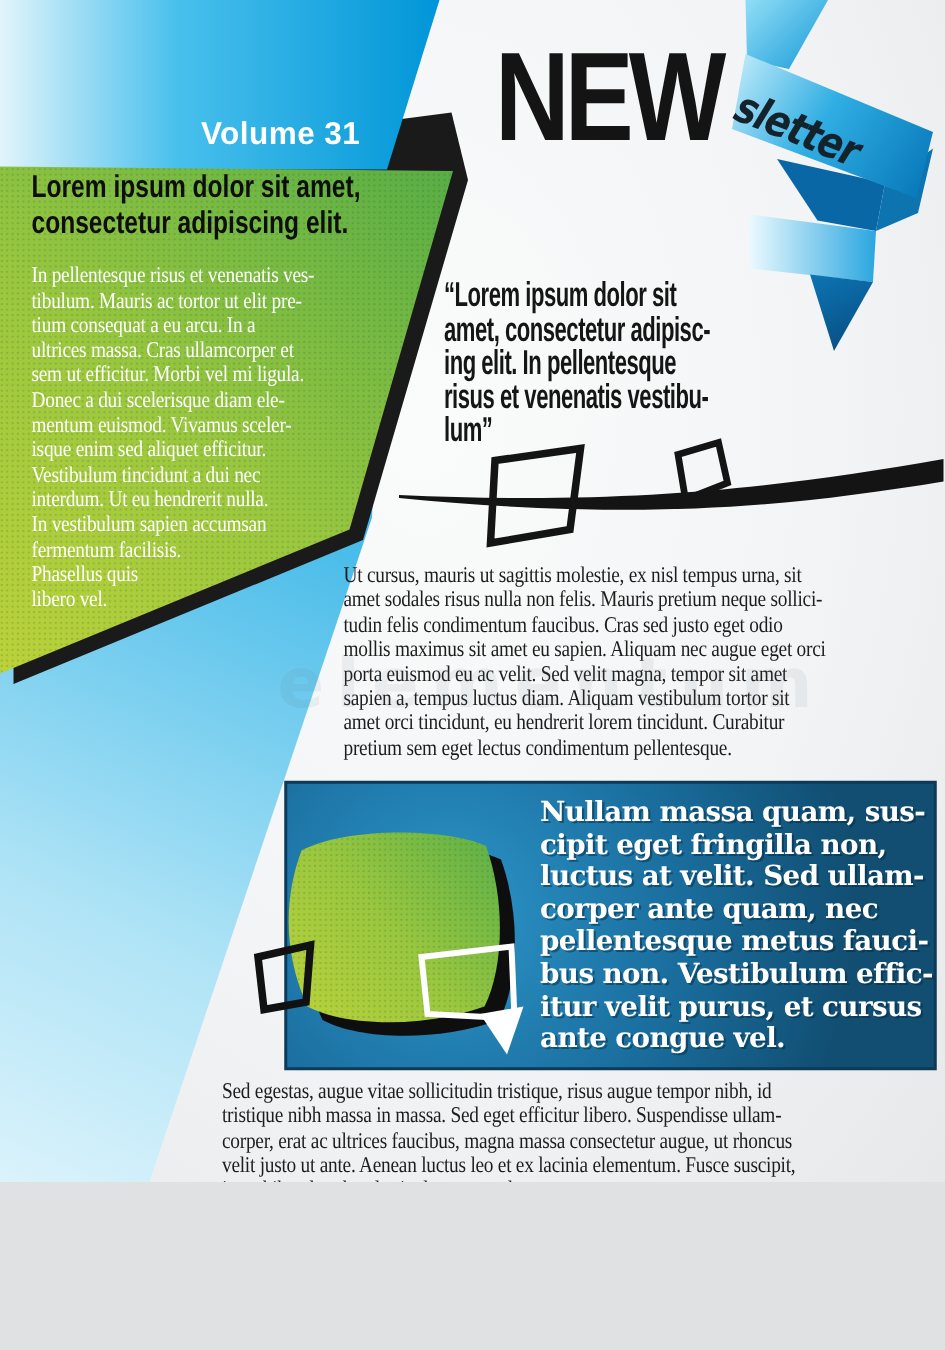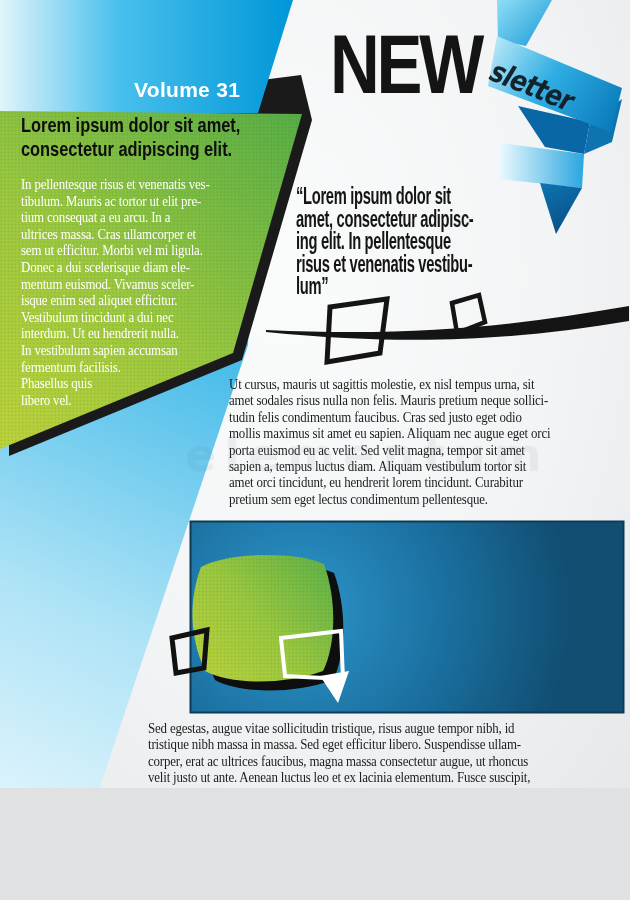--- a/index.html
+++ b/index.html
@@ -150,20 +150,28 @@
 
   <div class="txt intro-para">Ut cursus, mauris ut sagittis molestie, ex nisl tempus urna, sit
 amet sodales risus nulla non felis. Mauris pretium neque sollici-
 tudin felis condimentum faucibus. Cras sed justo eget odio
 mollis maximus sit amet eu sapien. Aliquam nec augue eget orci
 porta euismod eu ac velit. Sed velit magna, tempor sit amet
 sapien a, tempus luctus diam. Aliquam vestibulum tortor sit
 amet orci tincidunt, eu hendrerit lorem tincidunt. Curabitur
 pretium sem eget lectus condimentum pellentesque.</div>
 
+  <div class="txt panel-body">Nullam massa quam, sus-
+cipit eget fringilla non,
+luctus at velit. Sed ullam-
+corper ante quam, nec
+pellentesque metus fauci-
+bus non. Vestibulum effic-
+itur velit purus, et cursus
+ante congue vel.</div>
 
   <div class="txt closing-para">Sed egestas, augue vitae sollicitudin tristique, risus augue tempor nibh, id
 tristique nibh massa in massa. Sed eget efficitur libero. Suspendisse ullam-
 corper, erat ac ultrices faucibus, magna massa consectetur augue, ut rhoncus
 velit justo ut ante. Aenean luctus leo et ex lacinia elementum. Fusce suscipit,
 justo bibendum hendrerit elementum, lorem arcu accumsan purus, nec
 venenatis ipsum dui eu tortor.
 Nam auctor, dolor id dapibus lobortis, orci leo auctor nisl, ultricies luctus
 lorem eros a dui. Donec ornare nulla eu feugiat venenatis. Phasellus porta mi
 sit amet feugiat blandit. Praesent viverra condimentum ipsum, quis viverra

